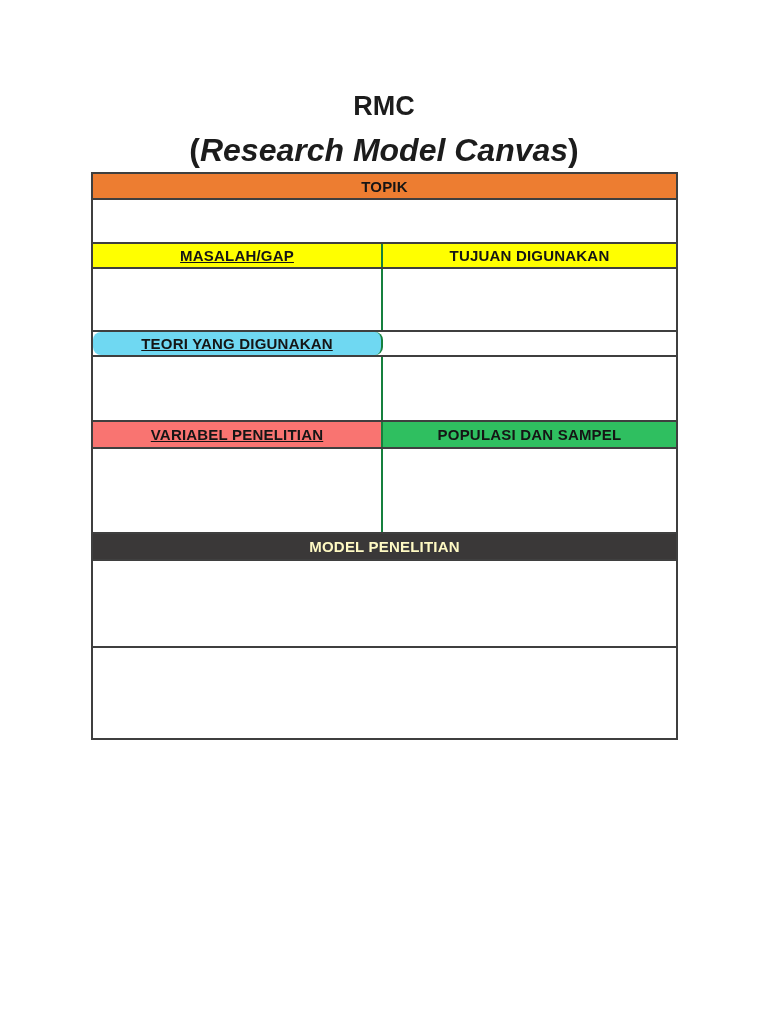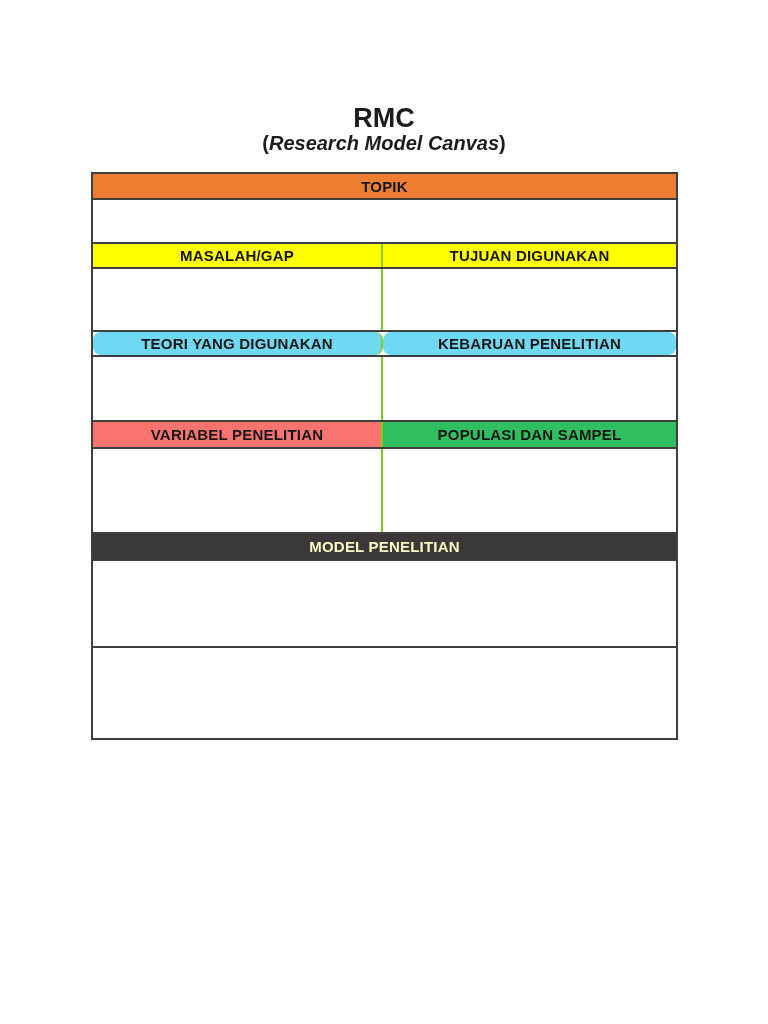--- a/index.html
+++ b/index.html
@@ -6,26 +6,26 @@
   body {
     width:768px; height:1024px;
     background:#ffffff;
     font-family:"Liberation Sans", sans-serif;
     position:relative;
     overflow:hidden;
   }
   .doc-title {
     position:absolute; top:91px; left:0; width:768px;
     text-align:center;
-    font-size:27px; font-weight:bold; color:#1c1c1c;margin-top:12px;
+    font-size:27px; font-weight:bold; color:#1c1c1c;
   }
   .doc-subtitle {
     position:absolute; top:132px; left:0; width:768px;
     text-align:center;
-    font-size:20px; font-weight:bold; color:#1c1c1c;
+    font-size:32px; font-weight:bold; color:#1c1c1c;
   }
   .doc-subtitle .ital { font-style:italic; }
   .canvas-table {
     position:absolute; left:91px; top:172px;
     width:587px; height:568px;
     box-sizing:border-box;
     border:2px solid #3f3f3f;
     display:flex; flex-direction:column;
     background:#ffffff;
   }
@@ -33,21 +33,21 @@
     display:flex; flex:none;
     border-bottom:2px solid #3f3f3f;
     box-sizing:content-box;
   }
   .row:last-child { border-bottom:none; }
   .cell {
     display:flex; align-items:center; justify-content:center;
     box-sizing:border-box;
     overflow:hidden;
   }
-  .cell-l { width:290px; border-right:2px solid #84cc16; flex:none; }
+  .cell-l { width:290px; border-right:2px solid #15803d; flex:none;text-decoration:underline; }
   .cell-r { flex:1; }
   .full { width:100%; }
   .hdr {
     font-weight:bold; font-size:15px; color:#151515;
     letter-spacing:0.2px;
     text-align:center;
   }
   
   .bg-topik    { background:#ED7D31; }
   .bg-yellow   { background:#FFFF00; }
@@ -85,21 +85,20 @@
     <div class="cell cell-l hdr bg-yellow">MASALAH/GAP</div>
     <div class="cell cell-r hdr bg-yellow">TUJUAN DIGUNAKAN</div>
   </div>
   <div class="row h61">
     <div class="cell cell-l bg-white"></div>
     <div class="cell cell-r bg-white"></div>
   </div>
 
   <div class="row h23">
     <div class="cell cell-l hdr bg-cyan">TEORI YANG DIGUNAKAN</div>
-    <div class="cell cell-r hdr bg-cyan">KEBARUAN PENELITIAN</div>
   </div>
   <div class="row h63">
     <div class="cell cell-l bg-white"></div>
     <div class="cell cell-r bg-white"></div>
   </div>
 
   <div class="row h25">
     <div class="cell cell-l hdr bg-red">VARIABEL PENELITIAN</div>
     <div class="cell cell-r hdr bg-green">POPULASI DAN SAMPEL</div>
   </div>

